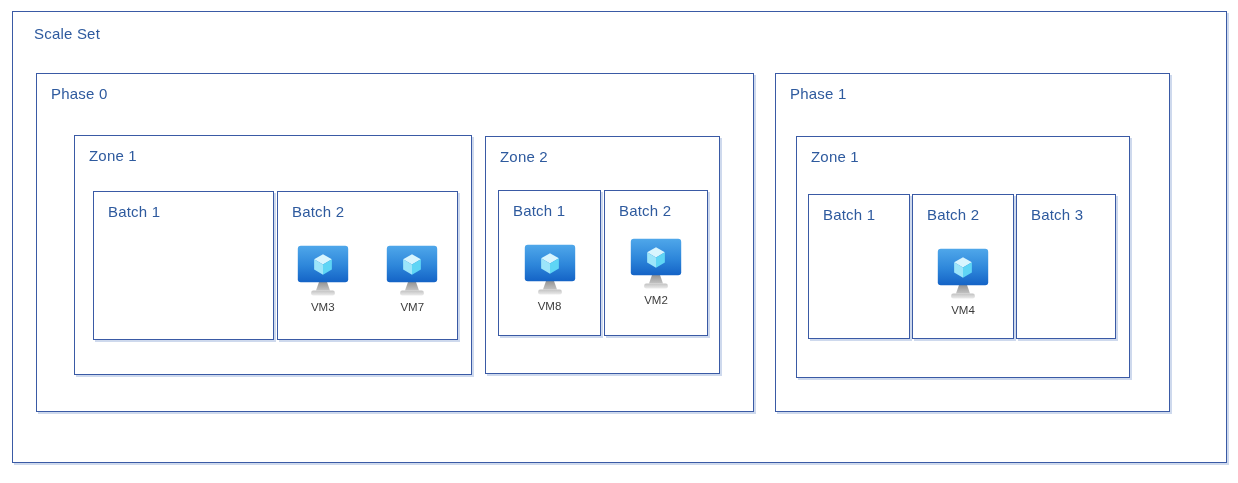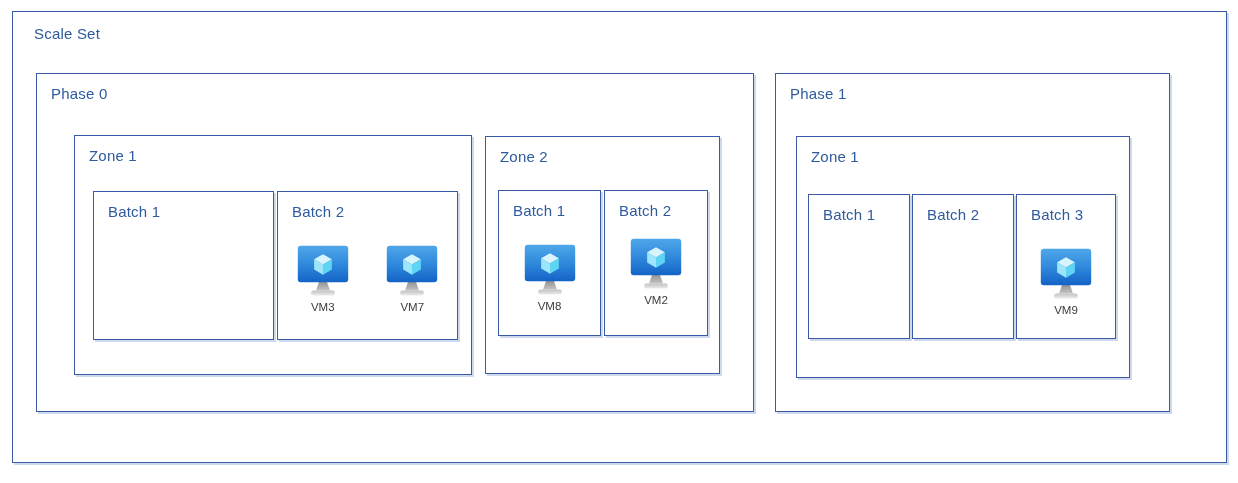--- a/index.html
+++ b/index.html
@@ -166,30 +166,30 @@
 
       <div class="box" style="left:20px; top:62px; width:334px; height:242px;">
         <div class="box-label">Zone 1</div>
 
         <div class="box" style="left:11px; top:57px; width:102px; height:145px;">
           <div class="box-label">Batch 1</div>
         </div>
 
         <div class="box" style="left:115px; top:57px; width:102px; height:145px;">
           <div class="box-label">Batch 2</div>
-        </div>
-
-        <div class="box" style="left:219px; top:57px; width:100px; height:145px;text-decoration:underline;">
-          <div class="box-label">Batch 3</div>
           <div class="vm-row">
             <div class="vm">
               <svg class="vm-svg">
                   <use href="#vm-symbol"></use>
                 </svg>
-              <div class="vm-label">VM9</div>
+              <div class="vm-label">VM4</div>
             </div>
           </div>
+        </div>
+
+        <div class="box" style="left:219px; top:57px; width:100px; height:145px;text-decoration:underline;">
+          <div class="box-label">Batch 3</div>
         </div>
       </div>
     </div>
 
   </div>
 </div>
 
 </body></html>

